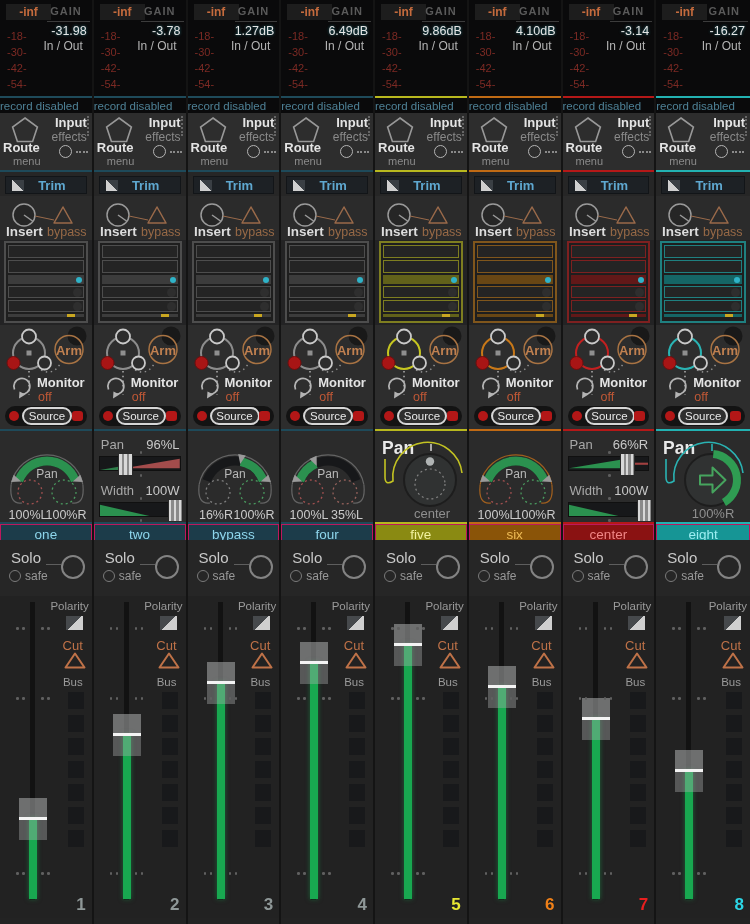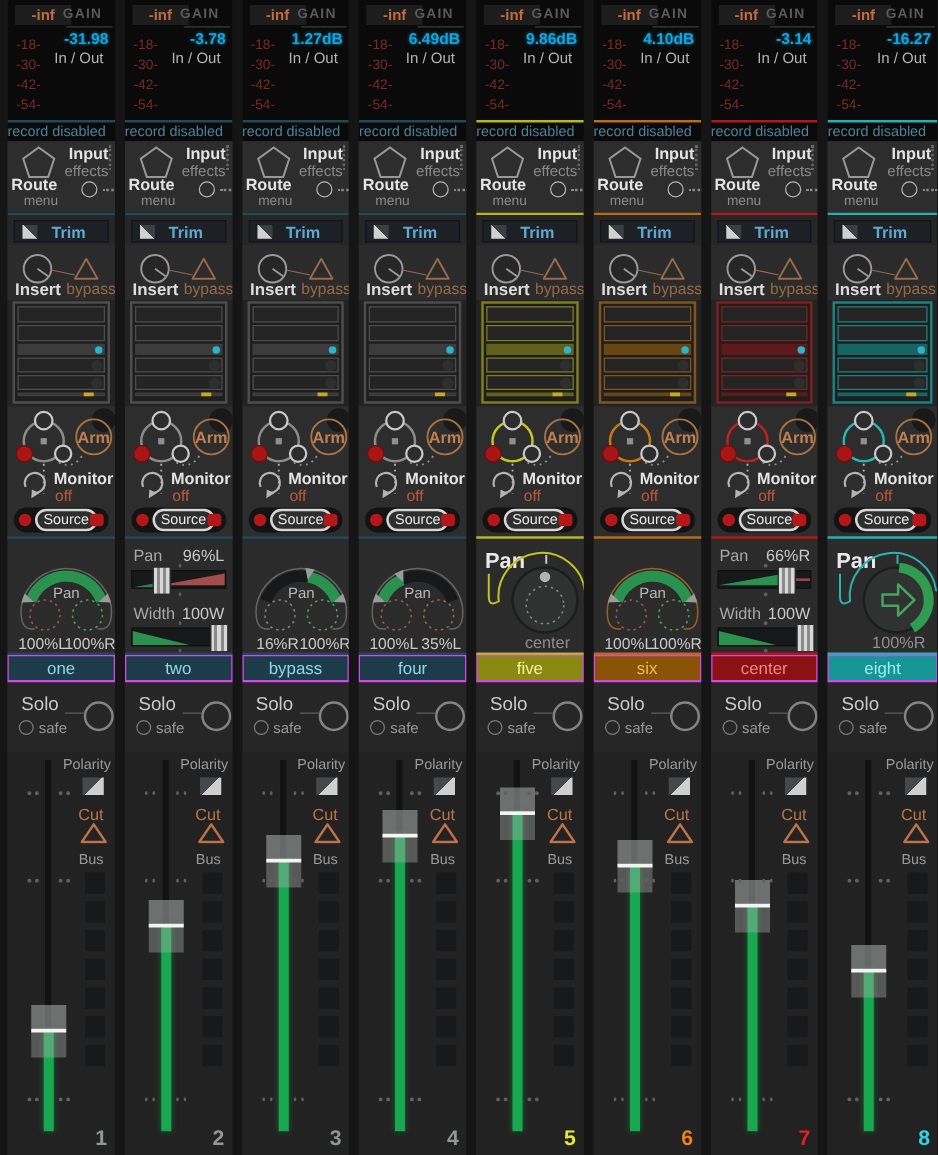--- a/index.html
+++ b/index.html
@@ -1,29 +1,29 @@
 <!DOCTYPE html>
 <html><head>
 <meta charset="utf-8">
 <style>
   html,body{margin:0;padding:0;background:#151515;}
   #mixer{display:grid;grid-template-columns:repeat(8,93.75px);width:750px;height:924px;overflow:hidden;background:#151515;font-family:"Liberation Sans",sans-serif;}
-  .strip{position:relative;background:#232323;border-right:2px solid #141414;margin-left:6px;}
+  .strip{position:relative;background:#232323;border-right:2px solid #141414;}
   .strip:last-child{border-right:none;}
   .sec{position:relative;overflow:hidden;}
   .svgt{font-family:"Liberation Sans",sans-serif;}
   .bold{font-weight:bold;}
   svg{display:block;}
 
   
   .meter{height:113px;background:#0a0a0b;}
   .infbox{position:absolute;left:6px;top:4px;width:45px;height:16px;background:#1d1d1d;color:#c56b3d;font-weight:bold;font-size:12px;line-height:16px;text-align:center;}
   .gainlbl{position:absolute;right:10px;top:5px;color:#5a5a5a;font-weight:bold;font-size:11px;letter-spacing:1px;}
   .gline{position:absolute;left:47px;right:2px;top:21px;height:1px;background:#3c3c3c;}
-  .gval{position:absolute;right:5px;top:24px;color:#0ea5e9;font-weight:bold;font-size:12.5px;text-shadow:0 0 3px rgba(60,200,220,.55);}
+  .gval{position:absolute;right:5px;top:24px;color:#e5e5e5;font-weight:normal;font-size:12.5px;text-shadow:0 0 3px rgba(60,200,220,.55);}
   .inout{position:absolute;right:9px;top:39px;color:#b4b4b4;font-size:12px;}
   .mtick{position:absolute;left:7px;color:#7c2a24;font-size:11px;}
   .recline{position:absolute;left:0;right:0;bottom:15px;height:2px;}
   .recstatus{position:absolute;left:0;right:0;bottom:1px;text-align:left;color:#4e8196;font-size:11.5px;}
 
   
   .route{height:57px;background:#2d2d2d;}
   .inputlbl{position:absolute;right:5px;top:2px;color:#e4e4e4;font-weight:bold;font-size:13px;}
   .effectslbl{position:absolute;right:5px;top:17px;color:#8a8a8a;font-size:12px;}
   .routelbl{position:absolute;left:3px;top:27px;color:#e4e4e4;font-weight:bold;font-size:13px;}
@@ -71,21 +71,21 @@
   .ps-val{position:absolute;color:#c8c8c8;font-size:13px;right:6px;}
   .ps-lbl1,.ps-val1{top:6px;}
   .ps-lbl2,.ps-val2{top:52px;}
   .ps-track{position:absolute;left:5px;right:5px;height:13px;background:#17181a;border:1px solid #101010;}
   .ps-track1{top:25px;}
   .ps-track2{top:71px;}
   .ps-handle{position:absolute;top:-4px;width:13px;height:21px;border:1px solid #2a2a2a;background:repeating-linear-gradient(90deg,#d8d8d8 0 2.5px,#8a8a8a 2.5px 5px);}
   .ps-dot{position:absolute;left:50%;width:2.5px;height:2.5px;border-radius:50%;background:#5e5e5e;}
 
   
-  .name{height:22px;background:#d946ef;}
+  .name{height:16px;background:#be185d;}
   .namechip{height:19px;margin:1px 1px 0;text-align:center;font-size:13.5px;line-height:19px;}
 
   
   .solo{height:56px;background:#262626;}
   .sololbl{position:absolute;left:11px;top:9px;color:#c9c9c9;font-size:15px;}
   .sololine{position:absolute;left:46px;width:15px;top:24px;height:1px;background:#5e5e5e;}
   .solobtn{position:absolute;left:61px;top:15px;width:20px;height:20px;border:2px solid #838383;border-radius:50%;}
   .safebtn{position:absolute;left:9px;top:30px;width:10px;height:10px;border:1.5px solid #7a7a7a;border-radius:50%;}
   .safelbl{position:absolute;left:25px;top:29px;color:#989898;font-size:12px;}
 

